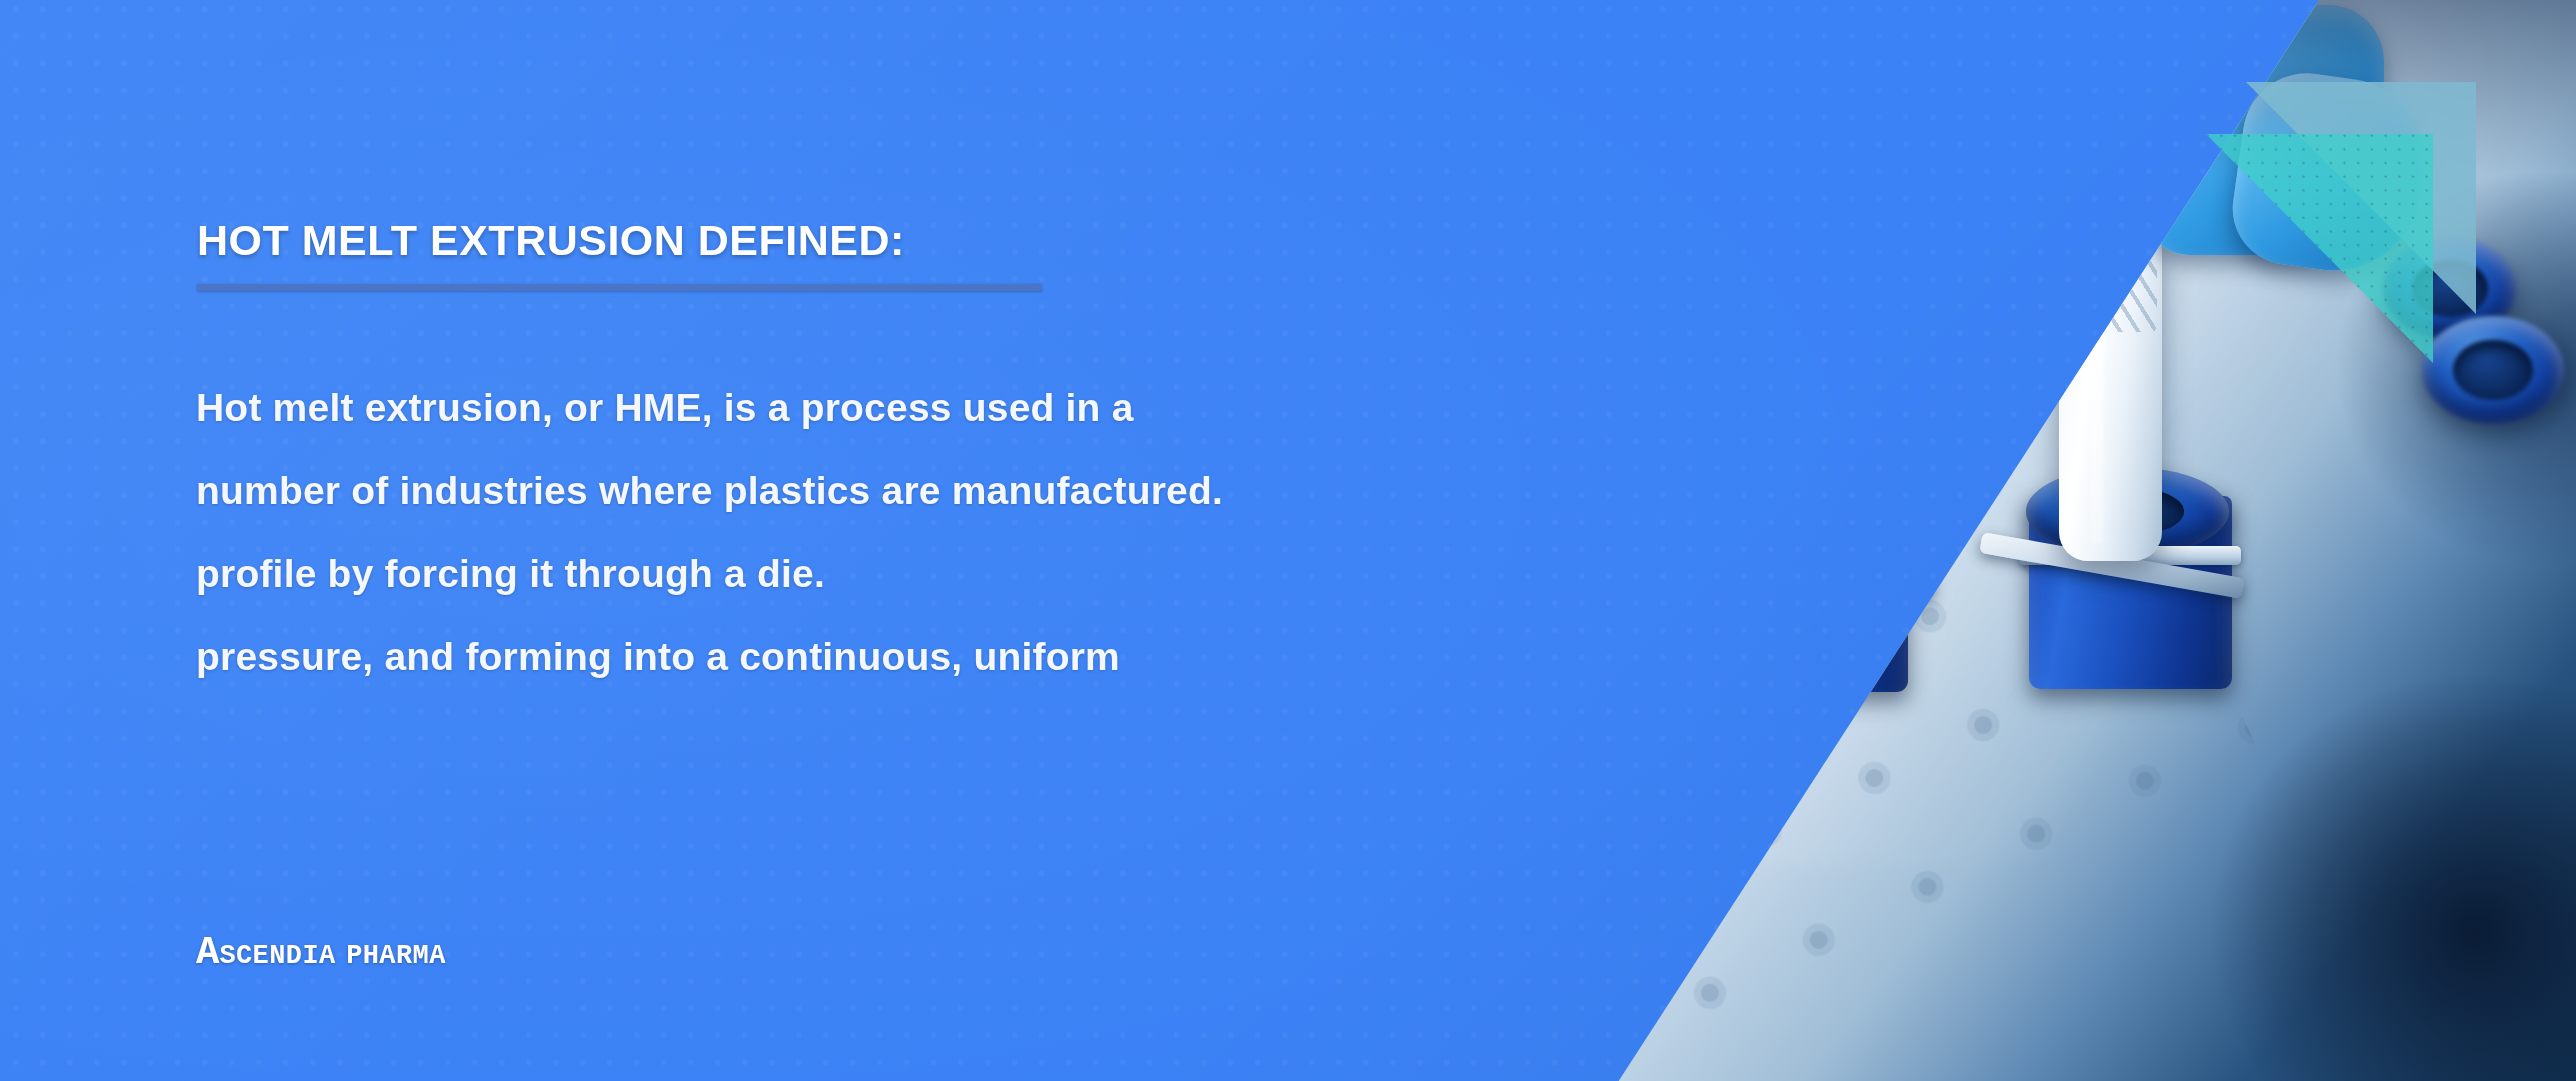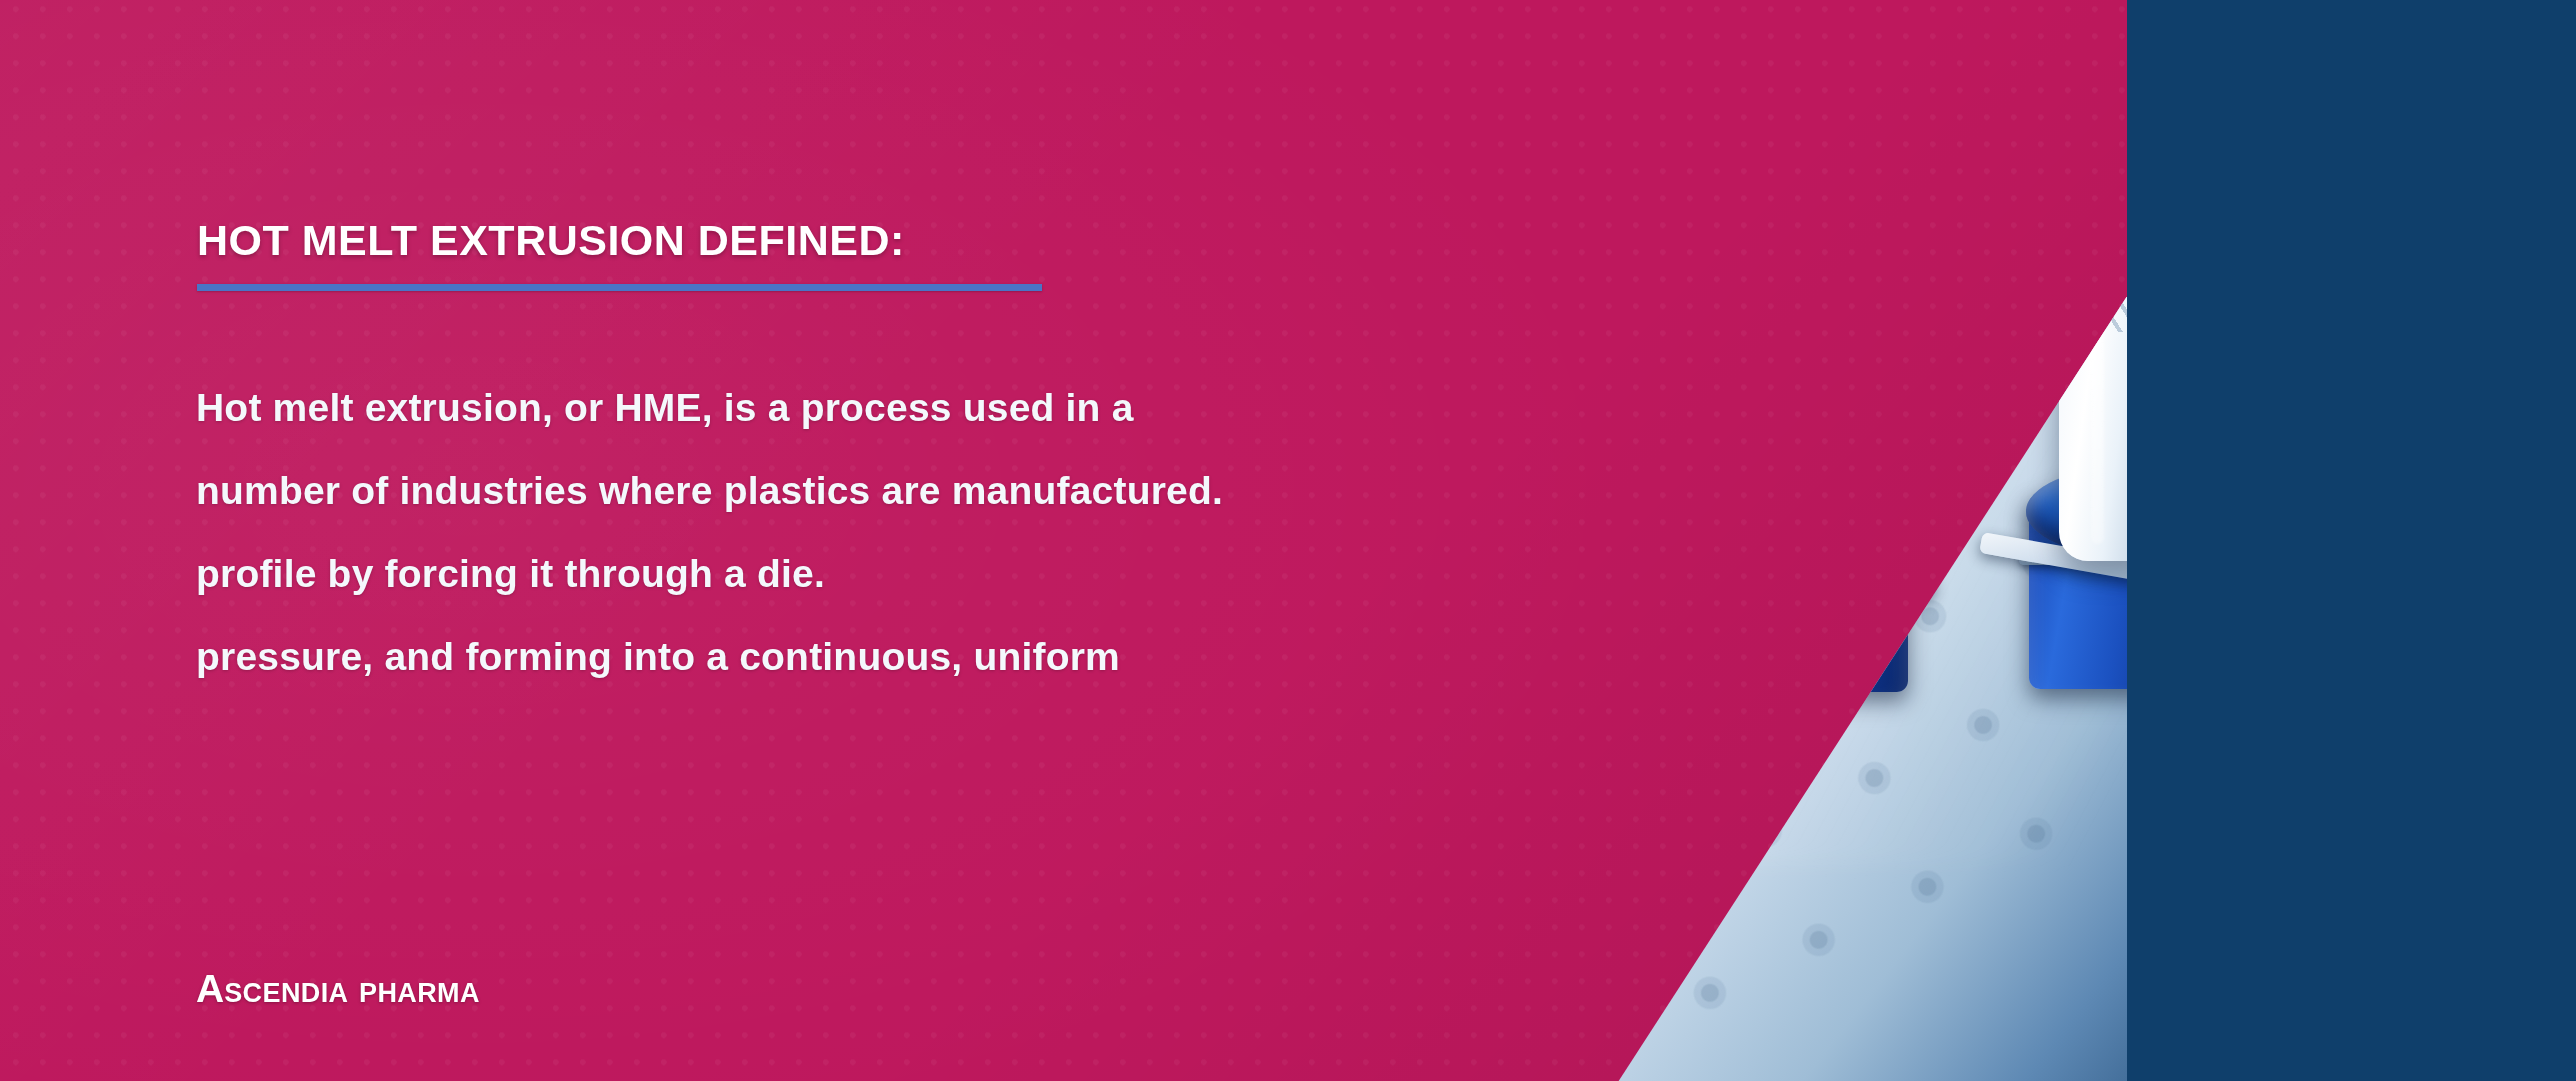--- a/index.html
+++ b/index.html
@@ -4,24 +4,23 @@
 <style>
   html, body { margin:0; padding:0; }
   body {
     width:2576px; height:1082px;
     background:#0f3f6b;
     font-family:"Liberation Sans", sans-serif;
     overflow:hidden;
   }
   #banner {
     position:relative;
-    width:2087px; height:1082px;
+    width:2576px; height:1082px;
     overflow:hidden;
-    background:#be185d;
-    padding-left:40px;
+    background:#3b82f6;
   }
 
   
   .dot-grid {
     position:absolute; inset:0;
     background-image:
       radial-gradient(circle at 2.8px 2.8px, rgba(255,255,255,0.045) 2.7px, rgba(255,255,255,0) 3.1px);
     background-size:27px 27px;
     background-position:13px 6.4px;
   }
@@ -225,24 +224,23 @@
     line-height:83px;
     letter-spacing:0.2px;
     text-shadow:0 0.8px 3.2px rgba(0,0,0,0.22);
   }
   .body-copy .ln { display:block; white-space:nowrap; }
 
   .logo {
     position:absolute;
     left:196px; top:931px;
     color:#ffffff;
-    font-family:Liberation Sans, sans-serif;
+    font-family:Liberation Mono, monospace;
     white-space:nowrap;
     text-shadow:0 0.8px 3.2px rgba(0,0,0,0.3);
-    margin-top:36px;
   }
   .logo .lead {
     font-size:39px; font-weight:bold; letter-spacing:0px; vertical-align:baseline;
   }
   .logo .rest {
     font-size:27px; font-weight:bold; letter-spacing:0.4px; vertical-align:baseline;
   }
   .logo .gap { display:inline-block; width:10.5px; }
 </style>
 </head>

